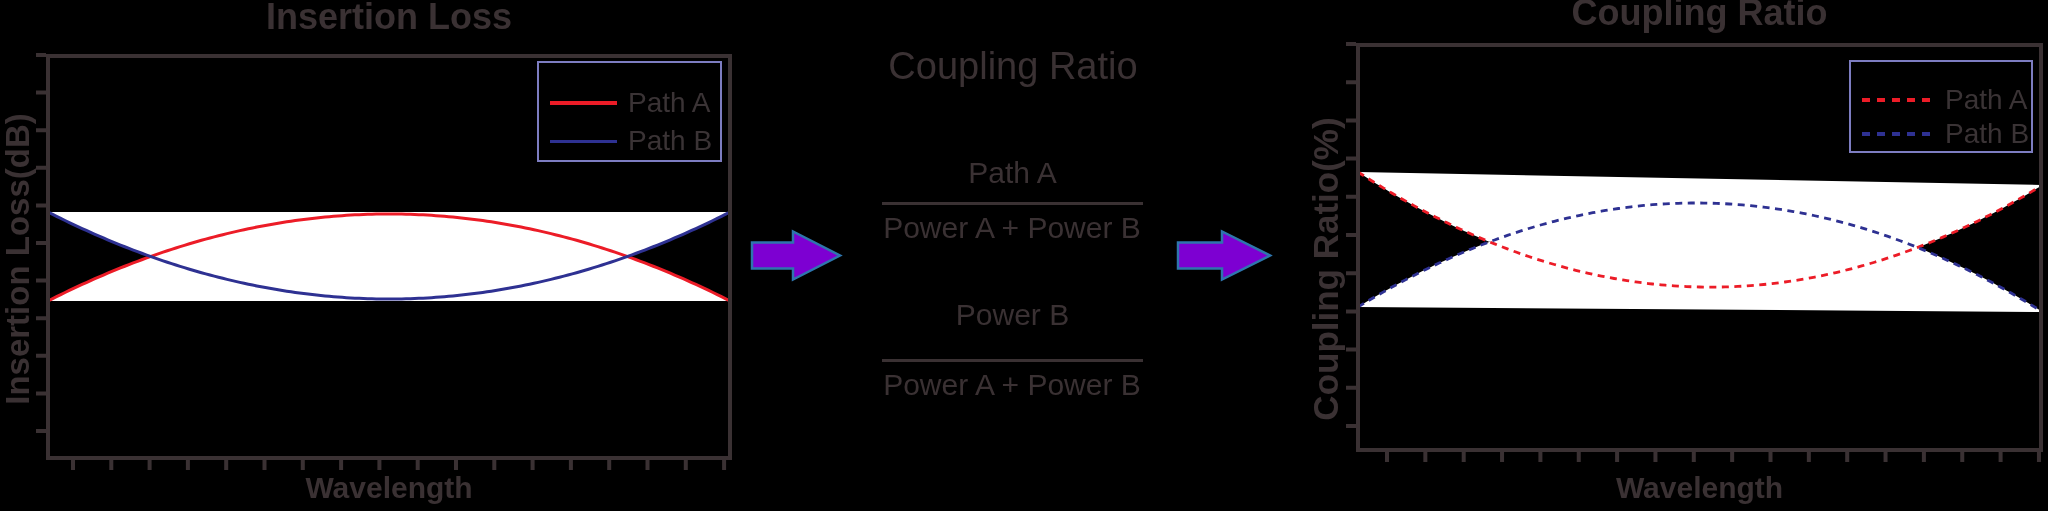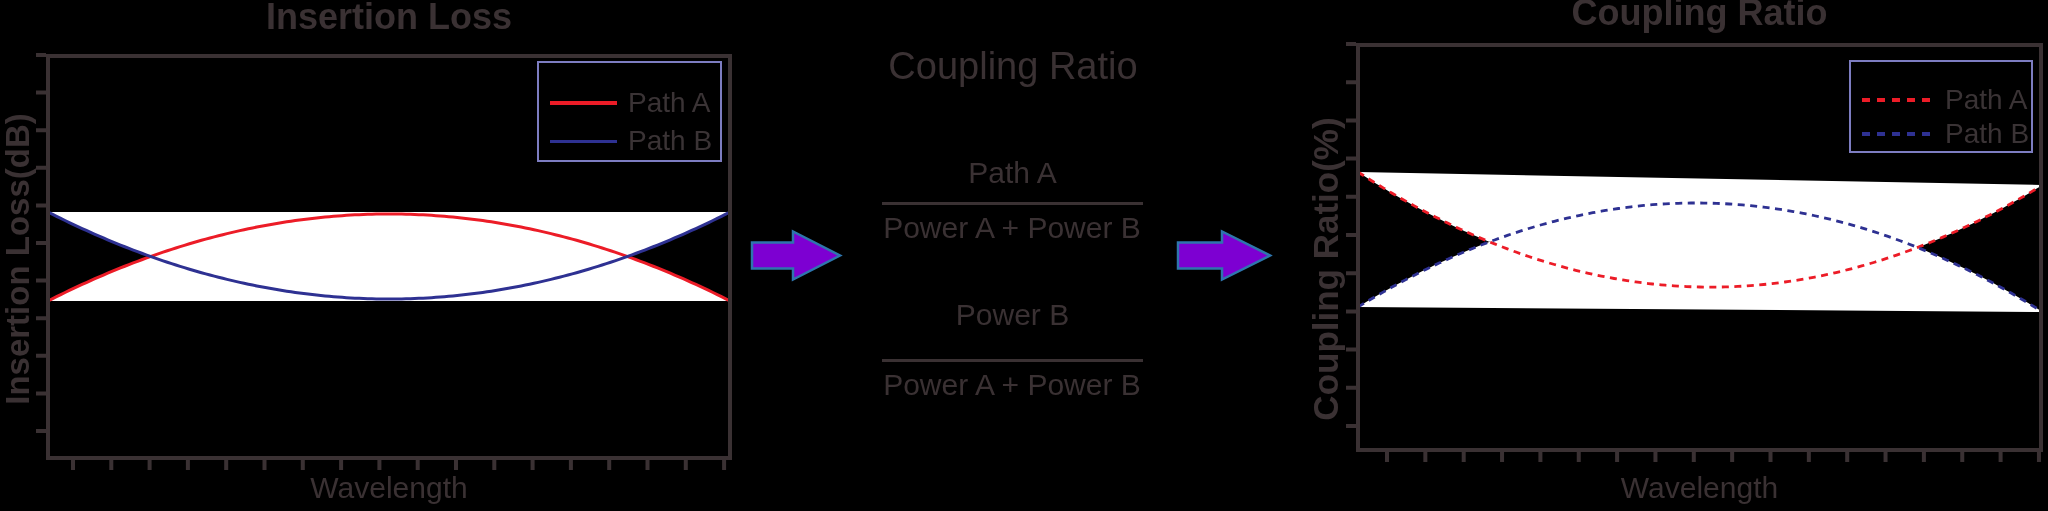--- a/index.html
+++ b/index.html
@@ -2,21 +2,21 @@
 <html><head>
 <meta charset="utf-8">
 <style>
   html,body{margin:0;padding:0;background:#000;}
   #canvas{position:relative;width:2048px;height:511px;background:#000000;overflow:hidden;
           font-family:"Liberation Sans", sans-serif;color:#3a3133;}
   #figure-svg{position:absolute;left:0;top:0;}
   .abs{position:absolute;line-height:1.1;white-space:nowrap;}
   .ctr{text-align:center;}
   .chart-title{font-size:36px;font-weight:bold;letter-spacing:0px;}
-  .axis-label{font-size:30px;font-weight:normal;}
+  .axis-label{font-size:30px;font-weight:bold;}
   .ylab{width:420px;height:40px;transform:rotate(-90deg);font-weight:bold;text-align:center;}
   .heading{font-size:38px;}
   .formula{font-size:30px;}
   .frac-bar{height:3px;background:#3a3133;}
   .legend-box{position:absolute;border:2px solid #7d7dc1;display:flex;flex-direction:column;
               justify-content:flex-end;box-sizing:border-box;padding-left:11px;}
   .legend-row{display:flex;align-items:center;height:38px;}
   .legend-swatch{width:67px;height:4px;margin-right:11px;flex:none;}
   .legend-swatch.dotted-red{height:4px;background:repeating-linear-gradient(90deg,#ec1c27 0 8px,transparent 8px 15px);}
   .legend-swatch.dotted-blue{height:4px;background:repeating-linear-gradient(90deg,#2e3192 0 8px,transparent 8px 15px);}

